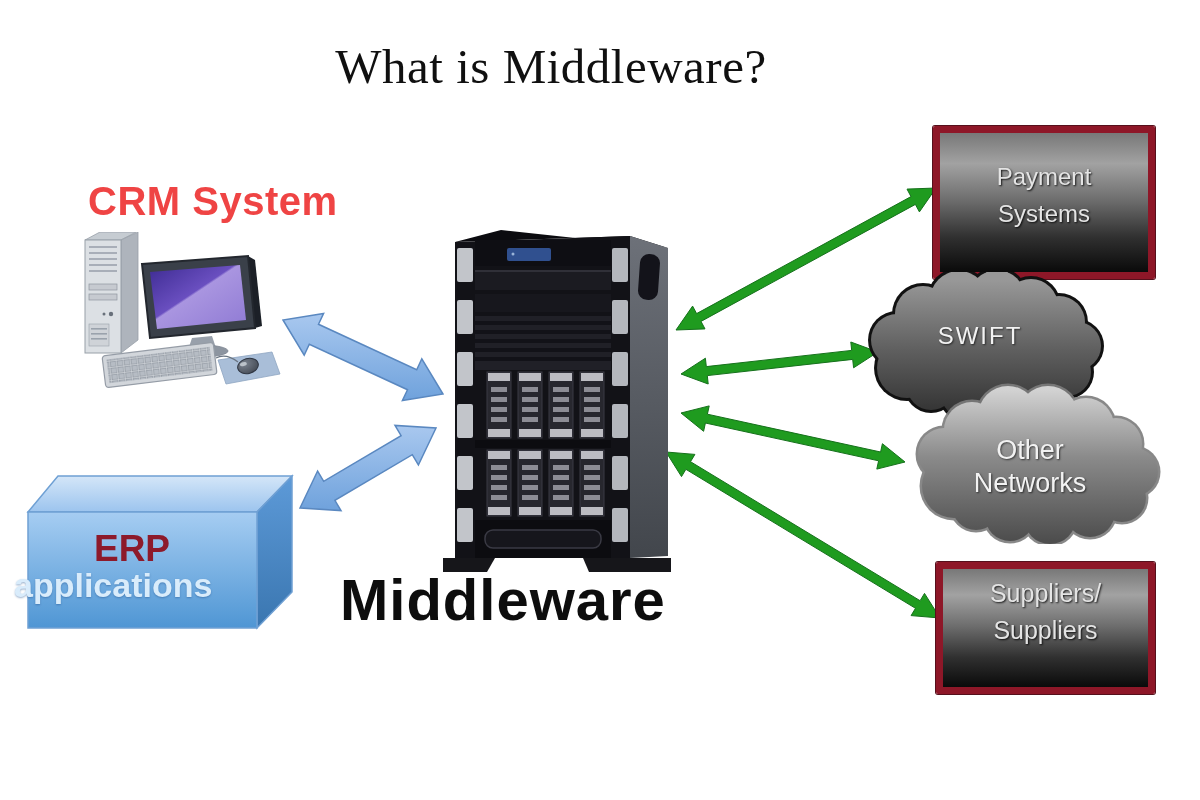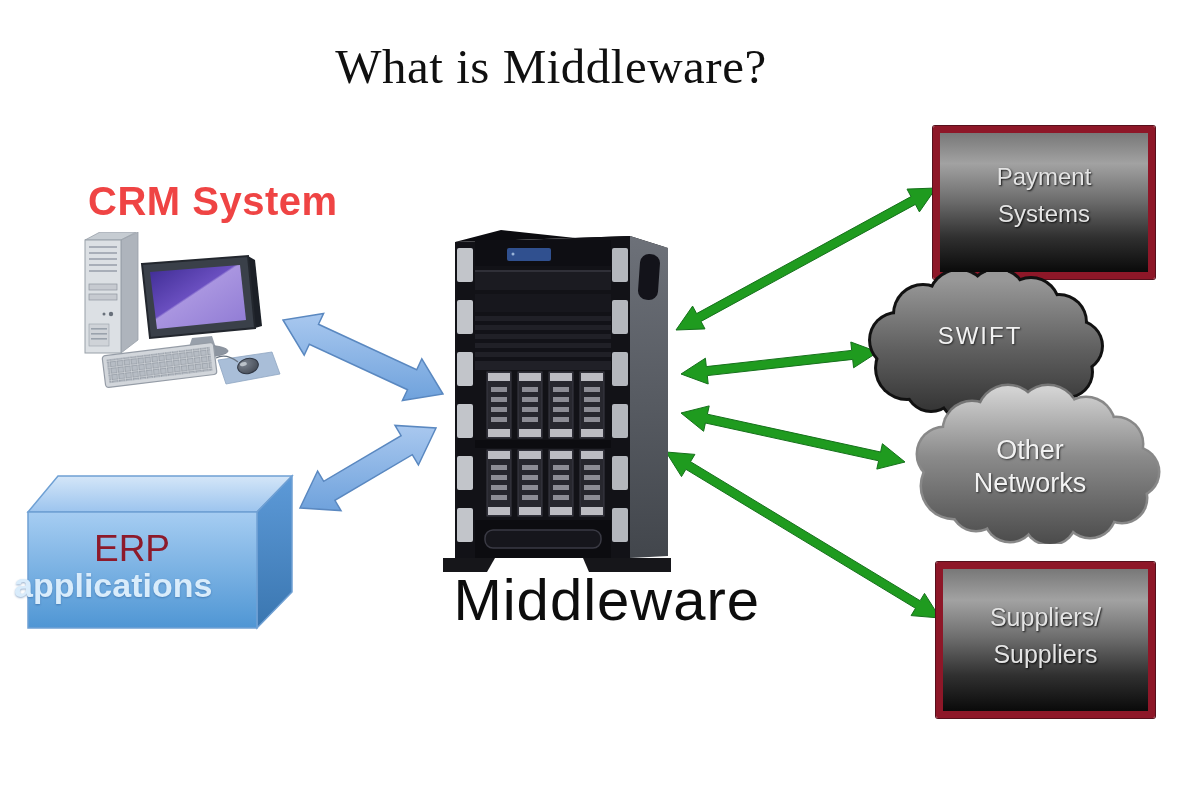--- a/index.html
+++ b/index.html
@@ -11,48 +11,48 @@
   #title{
     left:251px;top:38px;width:600px;text-align:center;
     font-family:"Liberation Serif",serif;font-size:49px;color:#101010;
     letter-spacing:0.5px;z-index:2;
   }
   #crm-label{
     left:88px;top:179px;width:260px;
     font-size:40px;font-weight:700;color:#ef4444;letter-spacing:0.5px;z-index:2;
   }
   #middleware-label{
-    left:340px;top:566px;width:420px;text-align:right;
-    font-size:58px;font-weight:400;color:#0d0d0d;letter-spacing:1px;z-index:6;
+    left:340px;top:566px;width:420px;text-align:left;
+    font-size:58px;font-weight:700;color:#0d0d0d;letter-spacing:1px;z-index:6;
   }
   .illus{z-index:4;}
   .arrows{left:0;top:0;width:1200px;height:800px;pointer-events:none;}
   #green-arrows{z-index:3;}
   #blue-arrows{z-index:5;}
   
   #erp-line1{
     left:14px;top:528px;width:236px;text-align:center;
-    font-size:37px;font-weight:400;color:#8d1a2b;z-index:6;
+    font-size:37px;font-weight:700;color:#8d1a2b;z-index:6;
   }
   #erp-line2{
     left:14px;top:566px;width:236px;text-align:left;
     font-size:34px;color:#d9ecfb;z-index:6;text-shadow:0 1px 2px rgba(30,80,140,.45);font-weight:bold;
   }
   
   .gbox{
     border:7px solid #8e1728;border-radius:2px;
     background:linear-gradient(180deg,#787878 0%,#a2a2a2 22%,#6e6e6e 48%,#303030 75%,#0a0a0a 100%);
     box-shadow:0 0 0 1px #56101c;
     color:#e4e4e4;text-align:center;
     font-size:24px;line-height:37px;
     text-shadow:1px 1px 2px rgba(0,0,0,.85);
     z-index:4;
   }
   #payment-box{left:933px;top:126px;width:208px;height:114px;padding-top:25px;}
-  #suppliers-box{left:936px;top:562px;width:205px;height:112px;padding-top:30px;font-size:25px;}
+  #suppliers-box{left:936px;top:562px;width:205px;height:112px;padding-top:6px;font-size:25px;}
   
   .cloudtext{color:#f2f2f2;text-align:center;z-index:6;text-shadow:1px 1px 2px rgba(0,0,0,.6);}
   #swift-label{left:880px;top:322px;width:200px;font-size:24px;letter-spacing:2px;}
   #other-label{left:930px;top:426px;width:200px;font-size:27px;line-height:33px;margin-top:8px;}
 </style>
 </head>
 <body>
 
 <div id="canvas">
 

